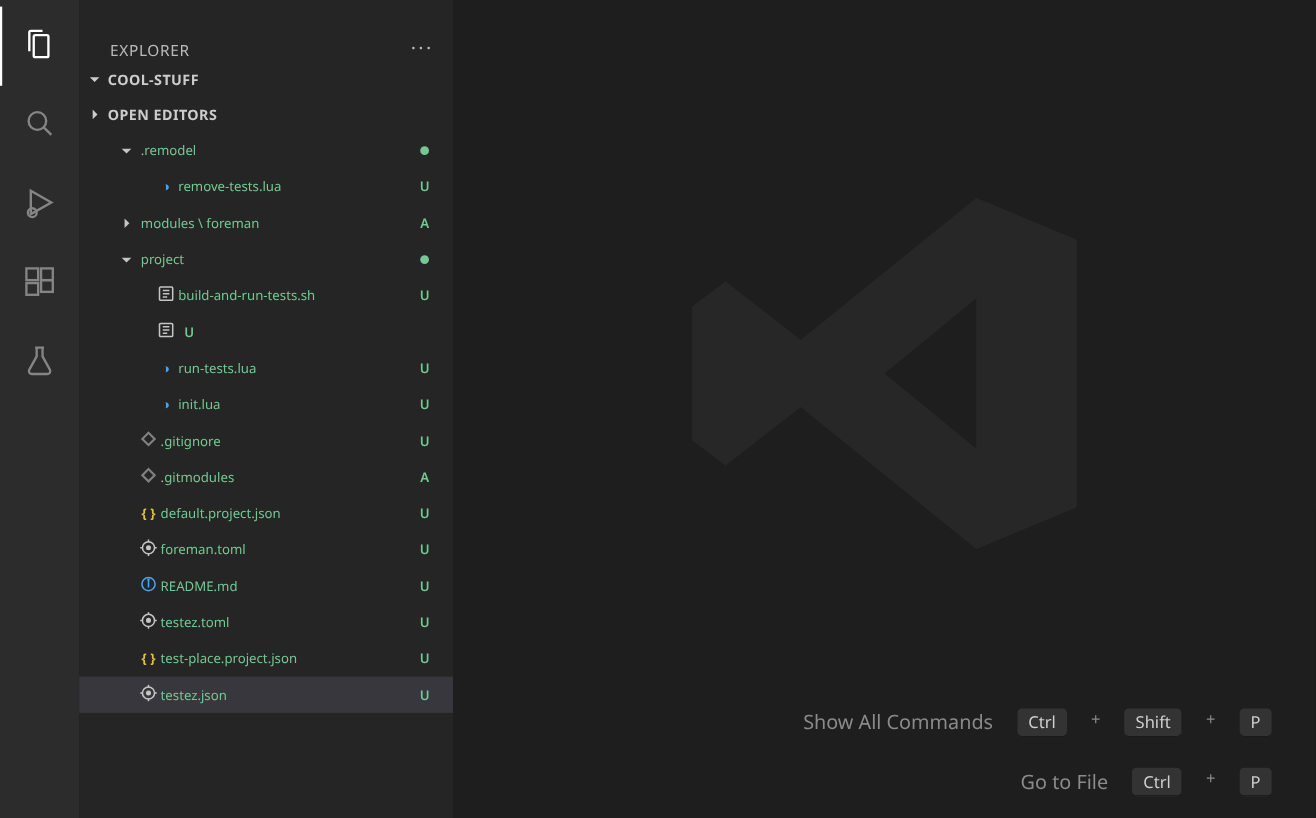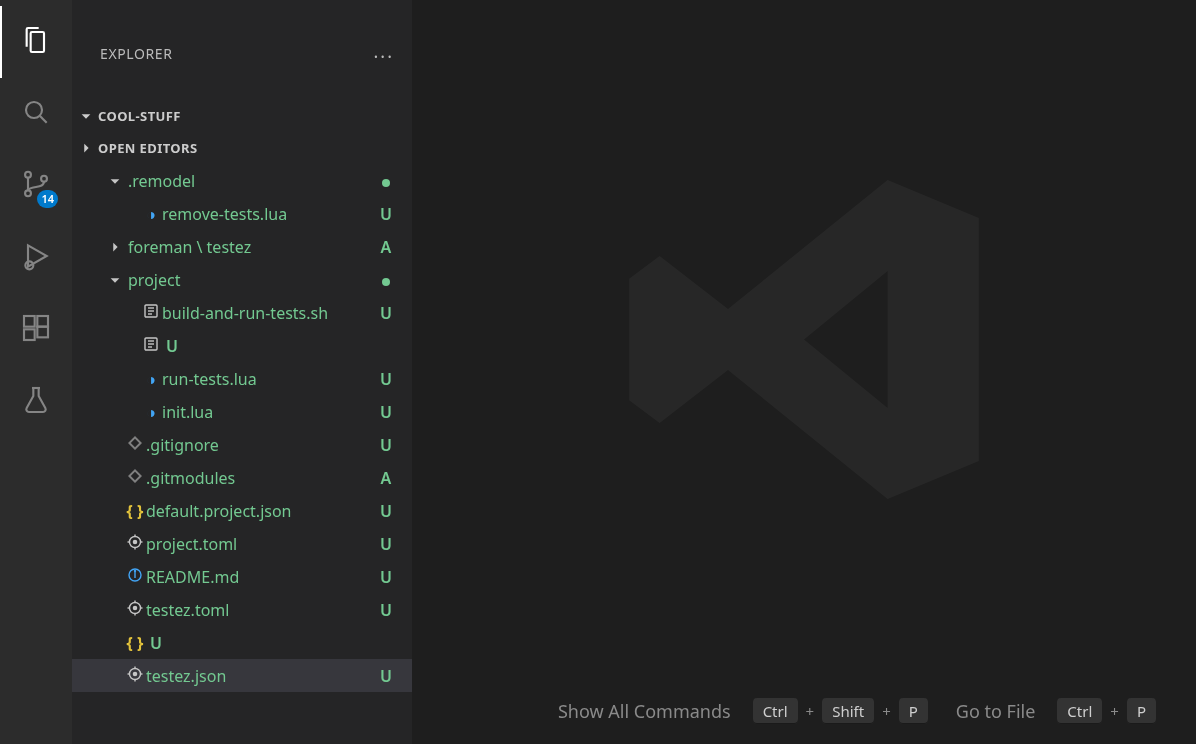--- a/index.html
+++ b/index.html
@@ -9,28 +9,28 @@
   
   .activitybar { width: 72px; background: #2c2c2c; display: flex; flex-direction: column; align-items: center; padding-top: 6px; }
   .activity-item { width: 72px; height: 72px; display: flex; align-items: center; justify-content: center; position: relative; color: #858585; cursor: pointer; }
   .activity-item.active { color: #ffffff; }
   .activity-item.active::before { content: ""; position: absolute; left: 0; top: 0; bottom: 0; width: 2px; background: #ffffff; }
   .activity-item svg { width: 32px; height: 32px; }
   .badge { position: absolute; bottom: 14px; right: 14px; background: #007acc; color: #fff; font-size: 11px; font-weight: 600; min-width: 18px; height: 18px; line-height: 18px; border-radius: 9px; text-align: center; padding: 0 4px; }
 
   
   .sidebar { width: 340px; background: #252526; display: flex; flex-direction: column; }
-  .sidebar-header { height: 56px; display: flex; align-items: flex-start; justify-content: space-between; padding: 0 18px 0 28px; color: #bbbbbb; font-size: 14px; letter-spacing: 0.6px; margin-top: 44px; }
+  .sidebar-header { height: 56px; display: flex; align-items: flex-end; justify-content: space-between; padding: 0 18px 0 28px; color: #bbbbbb; font-size: 14px; letter-spacing: 0.6px; }
   .sidebar-header .more { color: #bbbbbb; font-size: 18px; cursor: pointer; letter-spacing: 2px; }
 
   .section-hdr { display: flex; align-items: center; height: 32px; padding-left: 6px; color: #cccccc; font-size: 13px; font-weight: 700; letter-spacing: 0.4px; cursor: pointer; }
   .section-hdr .chev { width: 16px; height: 16px; margin-right: 4px; display:flex; align-items:center; justify-content:center;}
   .section-hdr .chev svg { width: 14px; height: 14px; }
 
-  .tree { font-size: 16px; }
+  .tree { font-size: 12px; }
   .row { display: flex; align-items: center; height: 33px; padding-right: 16px; cursor: pointer; }
   .row.selected { background: #37373d; }
   .row .indent { flex: 0 0 auto; }
   .row .twisty { width: 18px; display:flex; align-items:center; justify-content:center; color:#c5c5c5; }
   .row .twisty svg { width: 14px; height: 14px; }
   .row .ficon { width: 22px; display:flex; align-items:center; justify-content:center; }
   .row .label { flex: 1 1 auto; white-space: nowrap; overflow: hidden; text-overflow: ellipsis; }
   .row .deco { flex: 0 0 auto; font-weight:600; width:20px; text-align:center;}
   .row .dot { width:8px; height:8px; border-radius:50%; background:#73c991; display:inline-block; }
 
@@ -45,24 +45,24 @@
   .ic-git { color:#808080; }
   .ic-json{ color:#e2c23b; }
   .ic-toml{ color:#c5c5c5; }
   .ic-md  { color:#42a5f5; }
 
   
   .editor { flex: 1 1 auto; background: #1e1e1e; position: relative; display:flex; align-items:center; justify-content:center; }
   .watermark-logo { position:absolute; left:50%; top:46%; transform:translate(-50%,-50%); opacity:0.04; }
   .watermark-logo svg { width: 380px; height: 380px; }
 
-  .kb-hints { position:absolute; right: 40px; bottom: 20px; display:flex; flex-direction:row; gap: 28px; align-items:flex-end; }
+  .kb-hints { position:absolute; right: 40px; bottom: 20px; display:flex; flex-direction:column; gap: 28px; align-items:flex-end; }
   .kb-row { display:flex; align-items:center; gap: 22px; }
   .kb-row .hint-label { color:#8a8a8a; font-size: 18px; }
-  .kbseq { display:flex; align-items:center; gap:8px; }
+  .kbseq { display:flex; gap:22px; }
   .kbd { background:#333333; color:#cfcfcf; border-radius:4px; padding:3px 10px; font-size:15px; box-shadow: inset 0 -1px 0 #1a1a1a; }
   .plus { color:#8a8a8a; font-size:15px; }
 </style>
 </head>
 <body>
 
 <div class="root">
 
   <div class="activitybar">
     <div class="activity-item active">
@@ -77,32 +77,20 @@
       <span>
         <svg viewBox="0 0 24 24" fill="none" stroke="currentColor" stroke-width="1.6">
             <circle cx="10.5" cy="10.5" r="6"></circle>
             <line x1="20" y1="20" x2="15" y2="15"></line>
           </svg>
       </span>
     </div>
     <div class="activity-item">
       <span>
         <svg viewBox="0 0 24 24" fill="none" stroke="currentColor" stroke-width="1.6">
-            <circle cx="6" cy="5" r="2.2"></circle>
-            <circle cx="6" cy="19" r="2.2"></circle>
-            <circle cx="18" cy="8" r="2.2"></circle>
-            <path d="M6 7.2v9.6"></path>
-            <path d="M18 10.2c0 5-8 3-12 6"></path>
-          </svg>
-      </span>
-      <span class="badge">14</span>
-    </div>
-    <div class="activity-item">
-      <span>
-        <svg viewBox="0 0 24 24" fill="none" stroke="currentColor" stroke-width="1.6">
             <polygon points="6,4 20,12 6,20"></polygon>
             <circle cx="7" cy="19" r="3"></circle>
           </svg>
       </span>
     </div>
     <div class="activity-item">
       <span>
         <svg viewBox="0 0 24 24" fill="none" stroke="currentColor" stroke-width="1.6">
             <rect x="3" y="3" width="8" height="8"></rect>
             <rect x="13" y="3" width="8" height="8"></rect>
@@ -167,21 +155,21 @@
           <span class="deco">U</span>
         </div>
         <div class="row clr-a">
           <span class="indent" style="width: 34px;"></span>
           <span class="twisty">
             <svg viewBox="0 0 16 16" fill="currentColor">
               <path d="M6 3l5 5-5 5z"></path>
             </svg>
           </span>
           <span class="ficon" style="width: 4px;"></span>
-          <span class="label">foreman \ testez</span>
+          <span class="label">modules \ foreman</span>
           <span class="deco">A</span>
         </div>
         <div class="row clr-u">
           <span class="indent" style="width: 34px;"></span>
           <span class="twisty">
             <svg viewBox="0 0 16 16" fill="currentColor">
               <path d="M3 6l5 5 5-5z"></path>
             </svg>
           </span>
           <span class="ficon" style="width: 4px;"></span>
@@ -270,21 +258,21 @@
           <span class="ficon">
             <span class="ic-toml"><svg width="16" height="16" viewBox="0 0 16 16" fill="none" stroke="currentColor" stroke-width="1.4">
                 <circle cx="8" cy="8" r="5.5"></circle>
                 <circle cx="8" cy="8" r="1.6" fill="currentColor"></circle>
                 <line x1="8" y1="0.5" x2="8" y2="3"></line>
                 <line x1="8" y1="13" x2="8" y2="15.5"></line>
                 <line x1="0.5" y1="8" x2="3" y2="8"></line>
                 <line x1="13" y1="8" x2="15.5" y2="8"></line>
               </svg></span>
           </span>
-          <span class="label">project.toml</span>
+          <span class="label">foreman.toml</span>
           <span class="deco">U</span>
         </div>
         <div class="row clr-u">
           <span class="indent" style="width: 34px;"></span>
           <span class="twisty"></span>
           <span class="ficon">
             <span class="ic-md"><svg width="16" height="16" viewBox="0 0 16 16" fill="none" stroke="currentColor" stroke-width="1.4">
                 <circle cx="8" cy="8" r="6"></circle>
                 <line x1="8" y1="5" x2="8" y2="11"></line>
                 <circle cx="8" cy="4" r="0.5" fill="currentColor"></circle>
@@ -308,20 +296,21 @@
           </span>
           <span class="label">testez.toml</span>
           <span class="deco">U</span>
         </div>
         <div class="row clr-u">
           <span class="indent" style="width: 34px;"></span>
           <span class="twisty"></span>
           <span class="ficon">
             <span class="ic-json" style="font-weight:700">{ }</span>
           </span>
+          <span class="label">test-place.project.json</span>
           <span class="deco">U</span>
         </div>
         <div class="row clr-u selected">
           <span class="indent" style="width: 34px;"></span>
           <span class="twisty"></span>
           <span class="ficon">
             <span class="ic-toml"><svg width="16" height="16" viewBox="0 0 16 16" fill="none" stroke="currentColor" stroke-width="1.4">
                 <circle cx="8" cy="8" r="5.5"></circle>
                 <circle cx="8" cy="8" r="1.6" fill="currentColor"></circle>
                 <line x1="8" y1="0.5" x2="8" y2="3"></line>

